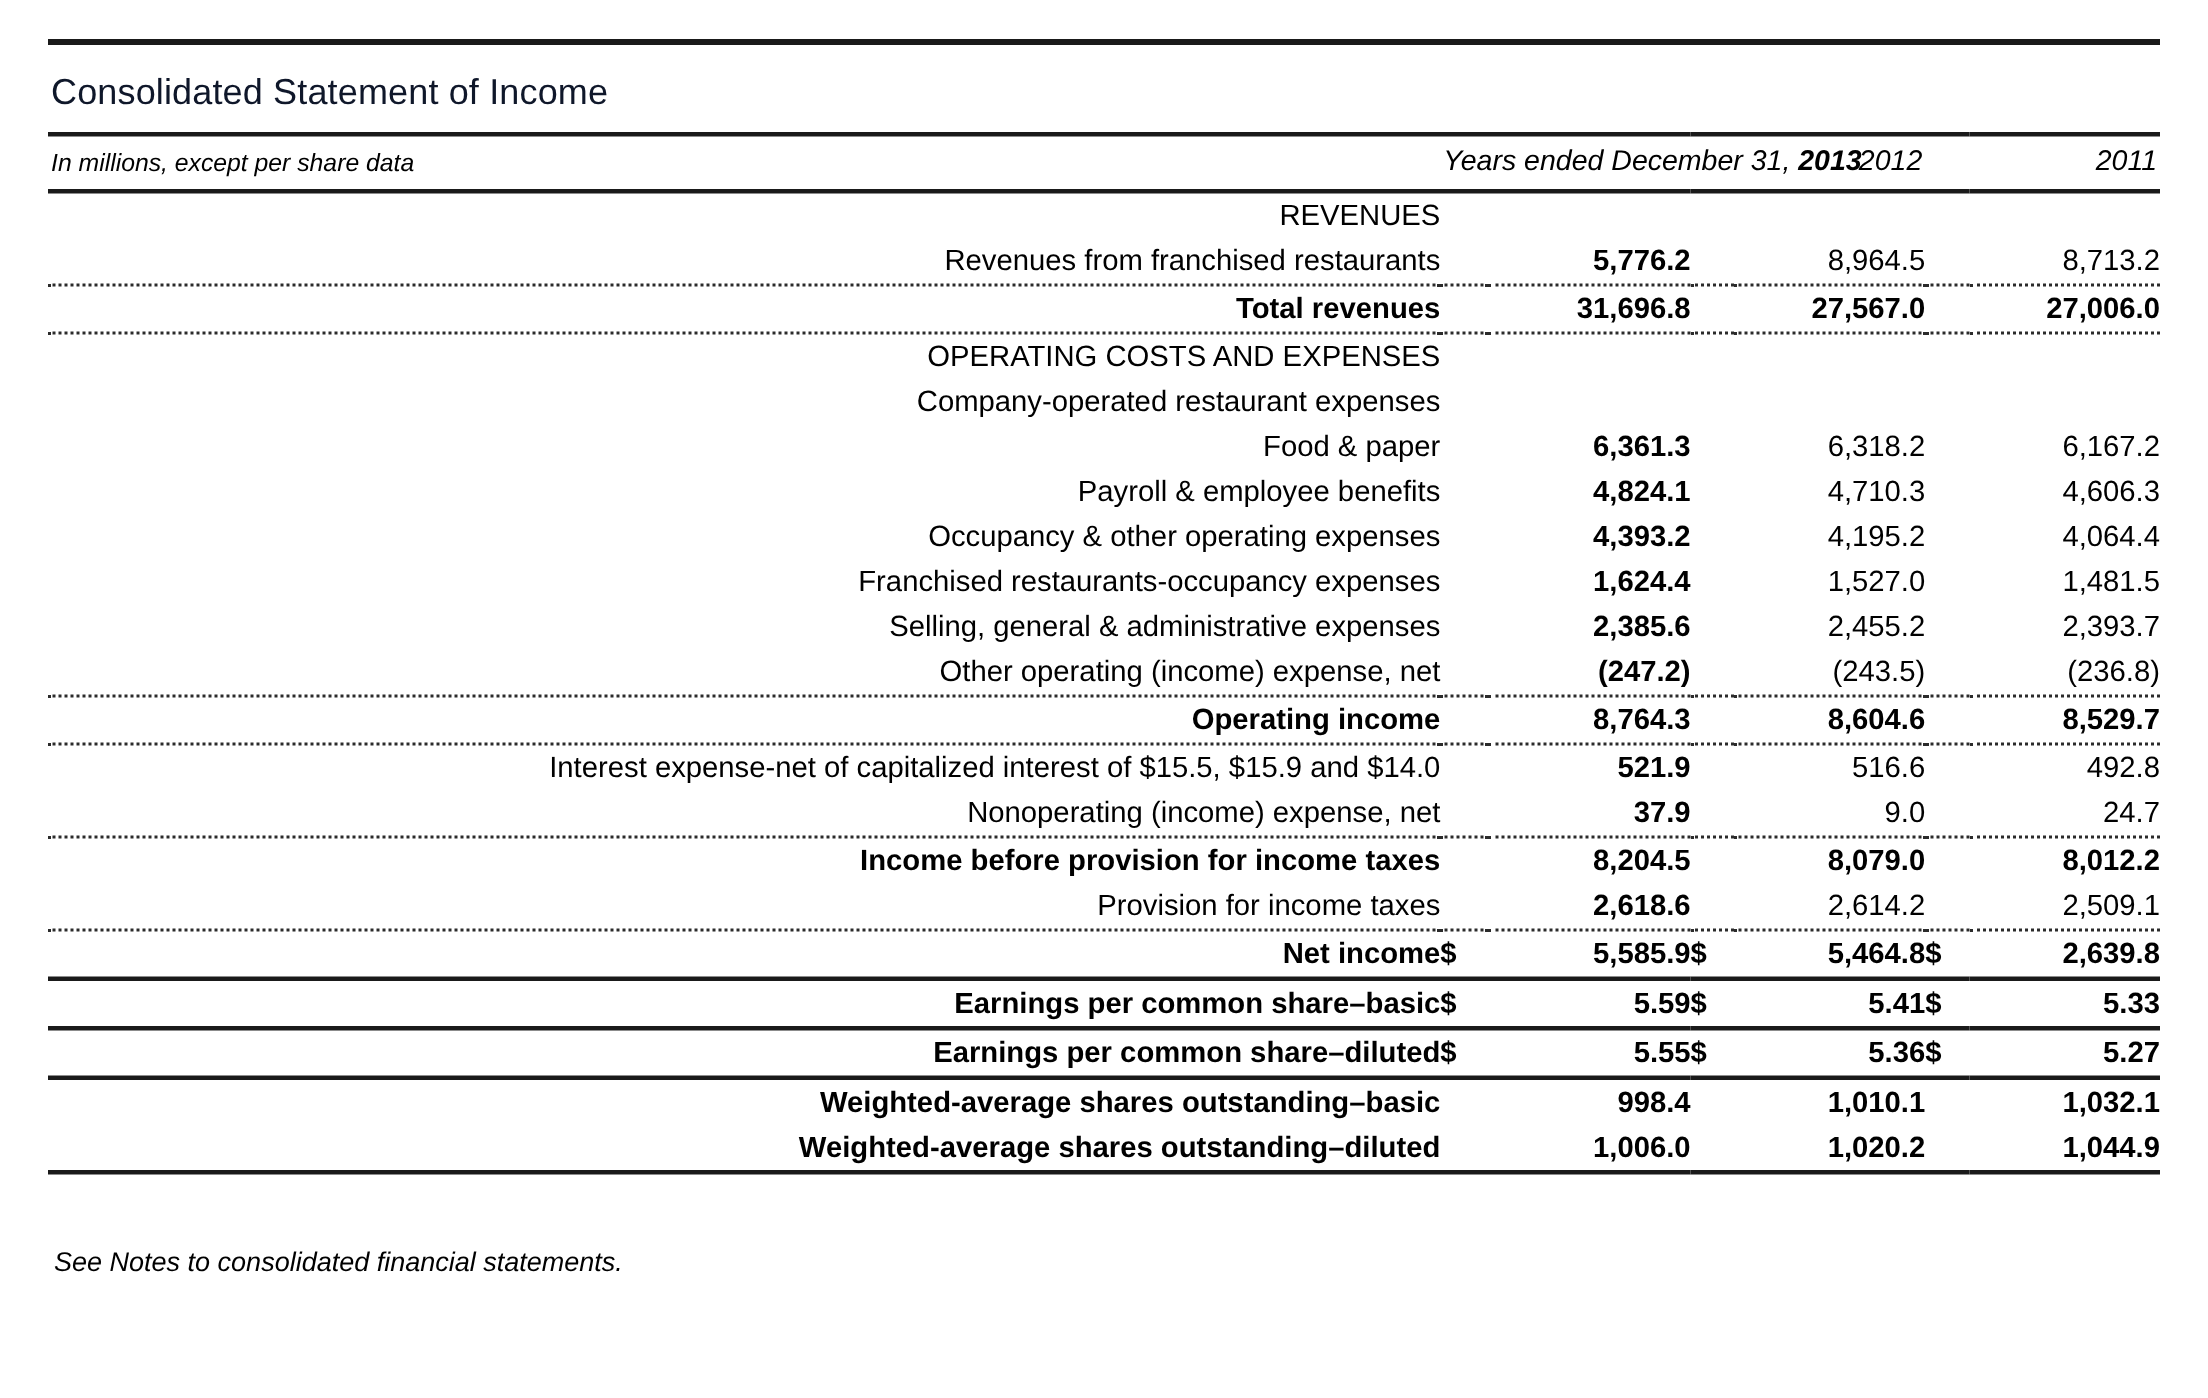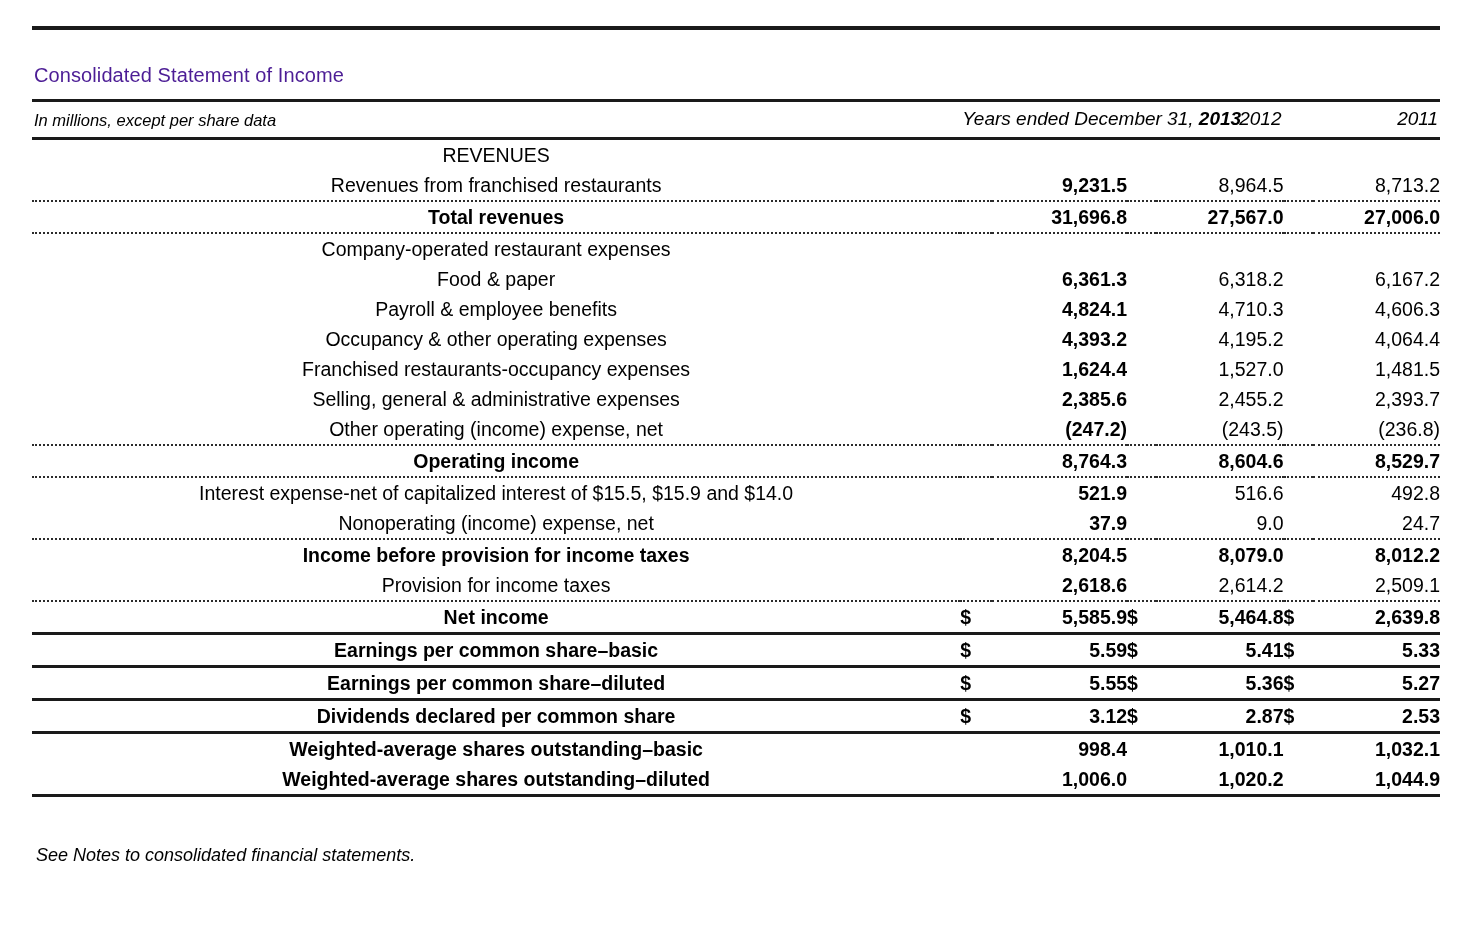--- a/index.html
+++ b/index.html
@@ -20,25 +20,25 @@
     height: 932px;
     box-sizing: border-box;
     padding: 0 32px;
   }
   .top-rule {
     height: 0;
     border-top: 4px solid #1a1a1a;
     margin-top: 26px;
   }
   .doc-title {
-    font-size: 20px;
+    font-size: 24px;
     font-weight: 400;
     letter-spacing: 0.1px;
-    color: #4c1d95;
-    padding: 34px 2px 12px 2px;
+    color: #0f172a;
+    padding: 18px 2px 12px 2px;
     line-height: 1.15;
   }
   table.stmt {
     width: 100%;
     border-collapse: collapse;
     table-layout: fixed;
     font-size: 19.5px;
   }
   table.stmt td, table.stmt th {
     padding: 0;
@@ -46,21 +46,21 @@
     white-space: nowrap;
   }
   col.c-label { width: 890px; }
   col.c-sym   { width: 30px;  }
   col.c-num1  { width: 130px; }
   col.c-sym2  { width: 28px;  }
   col.c-num2  { width: 122px; }
   col.c-sym3  { width: 28px;  }
   col.c-num3  { width: 122px; }
 
-  .lbl { text-align: center; padding-left: 2px; }
+  .lbl { text-align: right; padding-left: 2px; }
   .num { text-align: right; padding-right: 2px; }
   .sym { text-align: left; padding-left: 4px; }
 
   
   tr.hdr td {
     font-style: italic;
     font-size: 19px;
     padding: 6px 2px 7px 2px;
     margin-left: 26px;
   }
@@ -133,34 +133,43 @@
           <td class="sym b"></td>
           <td class="num b"></td>
           <td class="sym"></td>
           <td class="num"></td>
           <td class="sym"></td>
           <td class="num"></td>
         </tr>
         <tr class="row bb-dot">
           <td class="lbl ind0">Revenues from franchised restaurants</td>
           <td class="sym b"></td>
-          <td class="num b">9,231.5</td>
+          <td class="num b">5,776.2</td>
           <td class="sym"></td>
           <td class="num">8,964.5</td>
           <td class="sym"></td>
           <td class="num">8,713.2</td>
         </tr>
         <tr class="row bb-dot">
           <td class="lbl ind-total b">Total revenues</td>
           <td class="sym b"></td>
           <td class="num b">31,696.8</td>
           <td class="sym b"></td>
           <td class="num b">27,567.0</td>
           <td class="sym b"></td>
           <td class="num b">27,006.0</td>
+        </tr>
+        <tr class="row">
+          <td class="lbl ind0">OPERATING COSTS AND EXPENSES</td>
+          <td class="sym b"></td>
+          <td class="num b"></td>
+          <td class="sym"></td>
+          <td class="num"></td>
+          <td class="sym"></td>
+          <td class="num"></td>
         </tr>
         <tr class="row">
           <td class="lbl ind0">Company-operated restaurant expenses</td>
           <td class="sym b"></td>
           <td class="num b"></td>
           <td class="sym"></td>
           <td class="num"></td>
           <td class="sym"></td>
           <td class="num"></td>
         </tr>
@@ -283,29 +292,20 @@
         </tr>
         <tr class="row bb-solid">
           <td class="lbl ind0 b">Earnings per common share–diluted</td>
           <td class="sym b">$</td>
           <td class="num b">5.55</td>
           <td class="sym b">$</td>
           <td class="num b">5.36</td>
           <td class="sym b">$</td>
           <td class="num b">5.27</td>
         </tr>
-        <tr class="row bb-solid">
-          <td class="lbl ind0 b">Dividends declared per common share</td>
-          <td class="sym b">$</td>
-          <td class="num b">3.12</td>
-          <td class="sym b">$</td>
-          <td class="num b">2.87</td>
-          <td class="sym b">$</td>
-          <td class="num b">2.53</td>
-        </tr>
         <tr class="row">
           <td class="lbl ind0 b">Weighted-average shares outstanding–basic</td>
           <td class="sym b"></td>
           <td class="num b">998.4</td>
           <td class="sym b"></td>
           <td class="num b">1,010.1</td>
           <td class="sym b"></td>
           <td class="num b">1,032.1</td>
         </tr>
         <tr class="row bb-solid">

